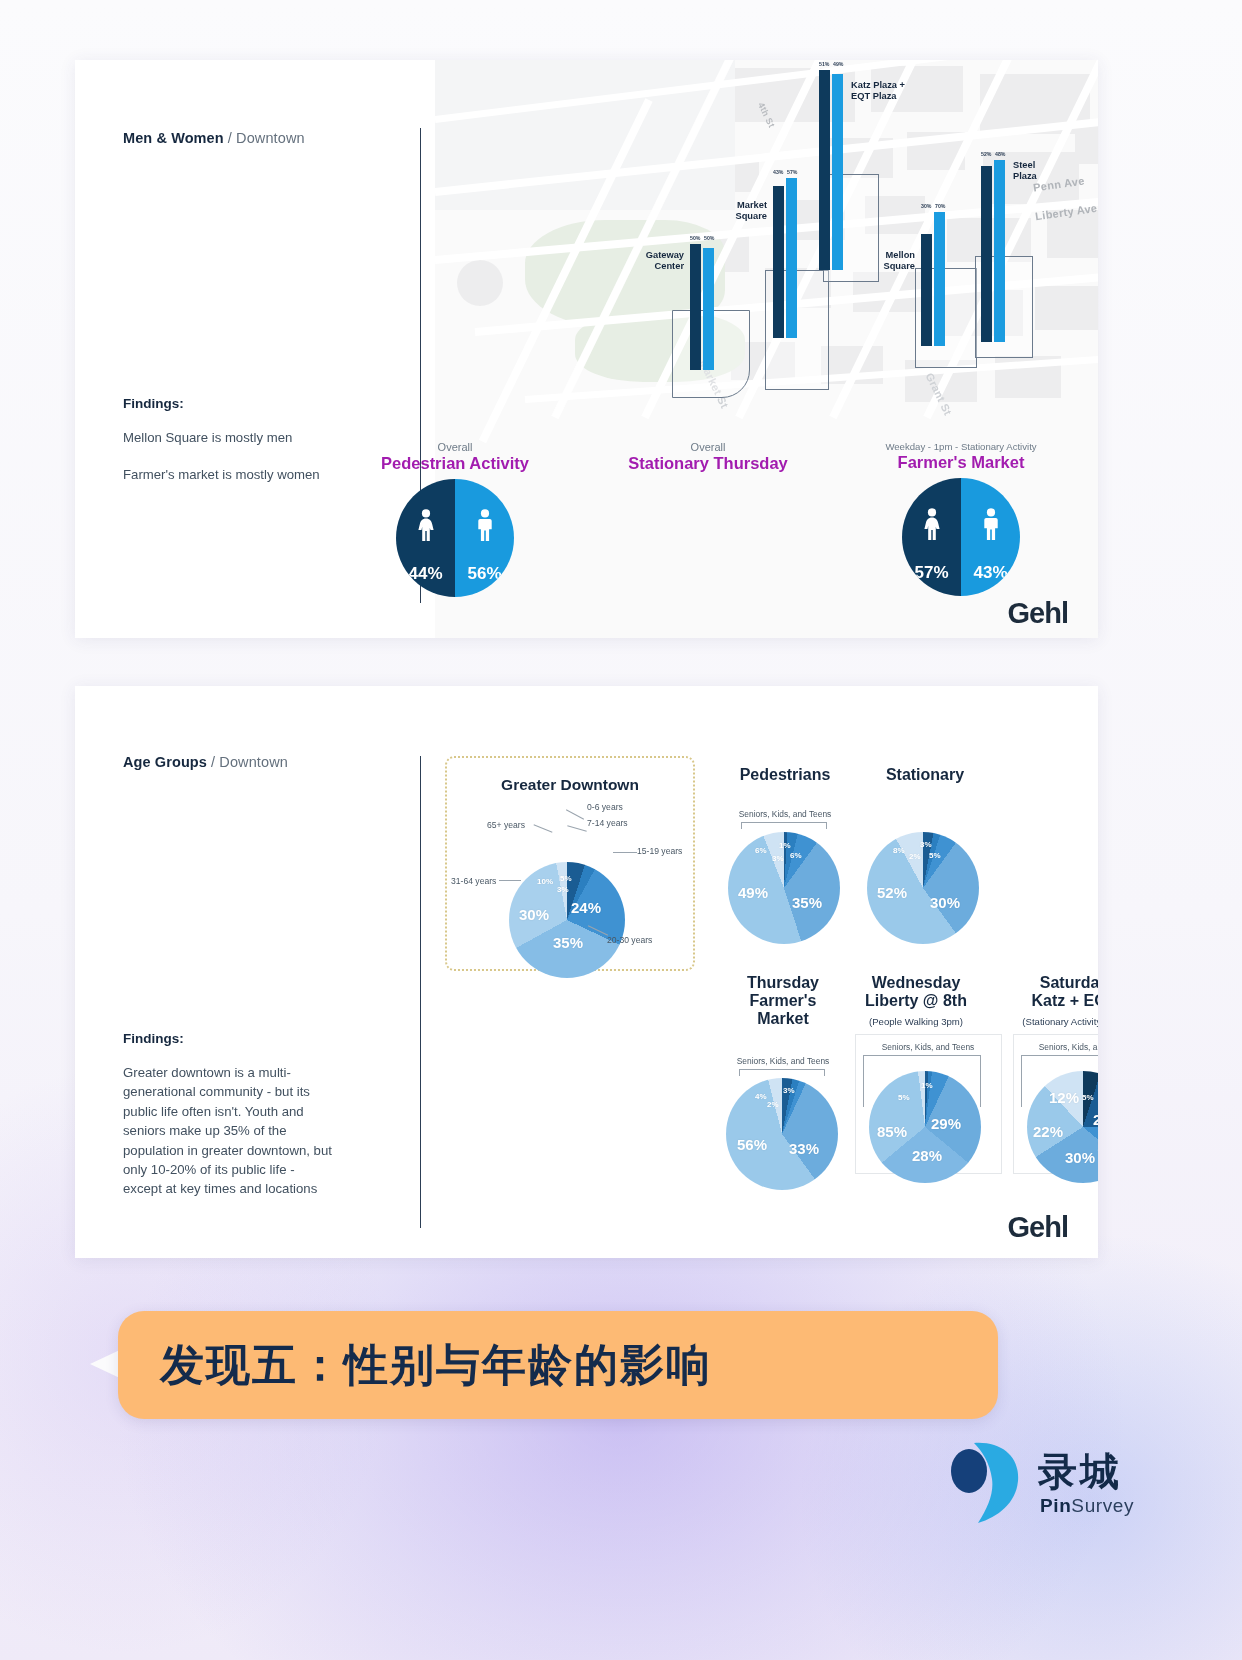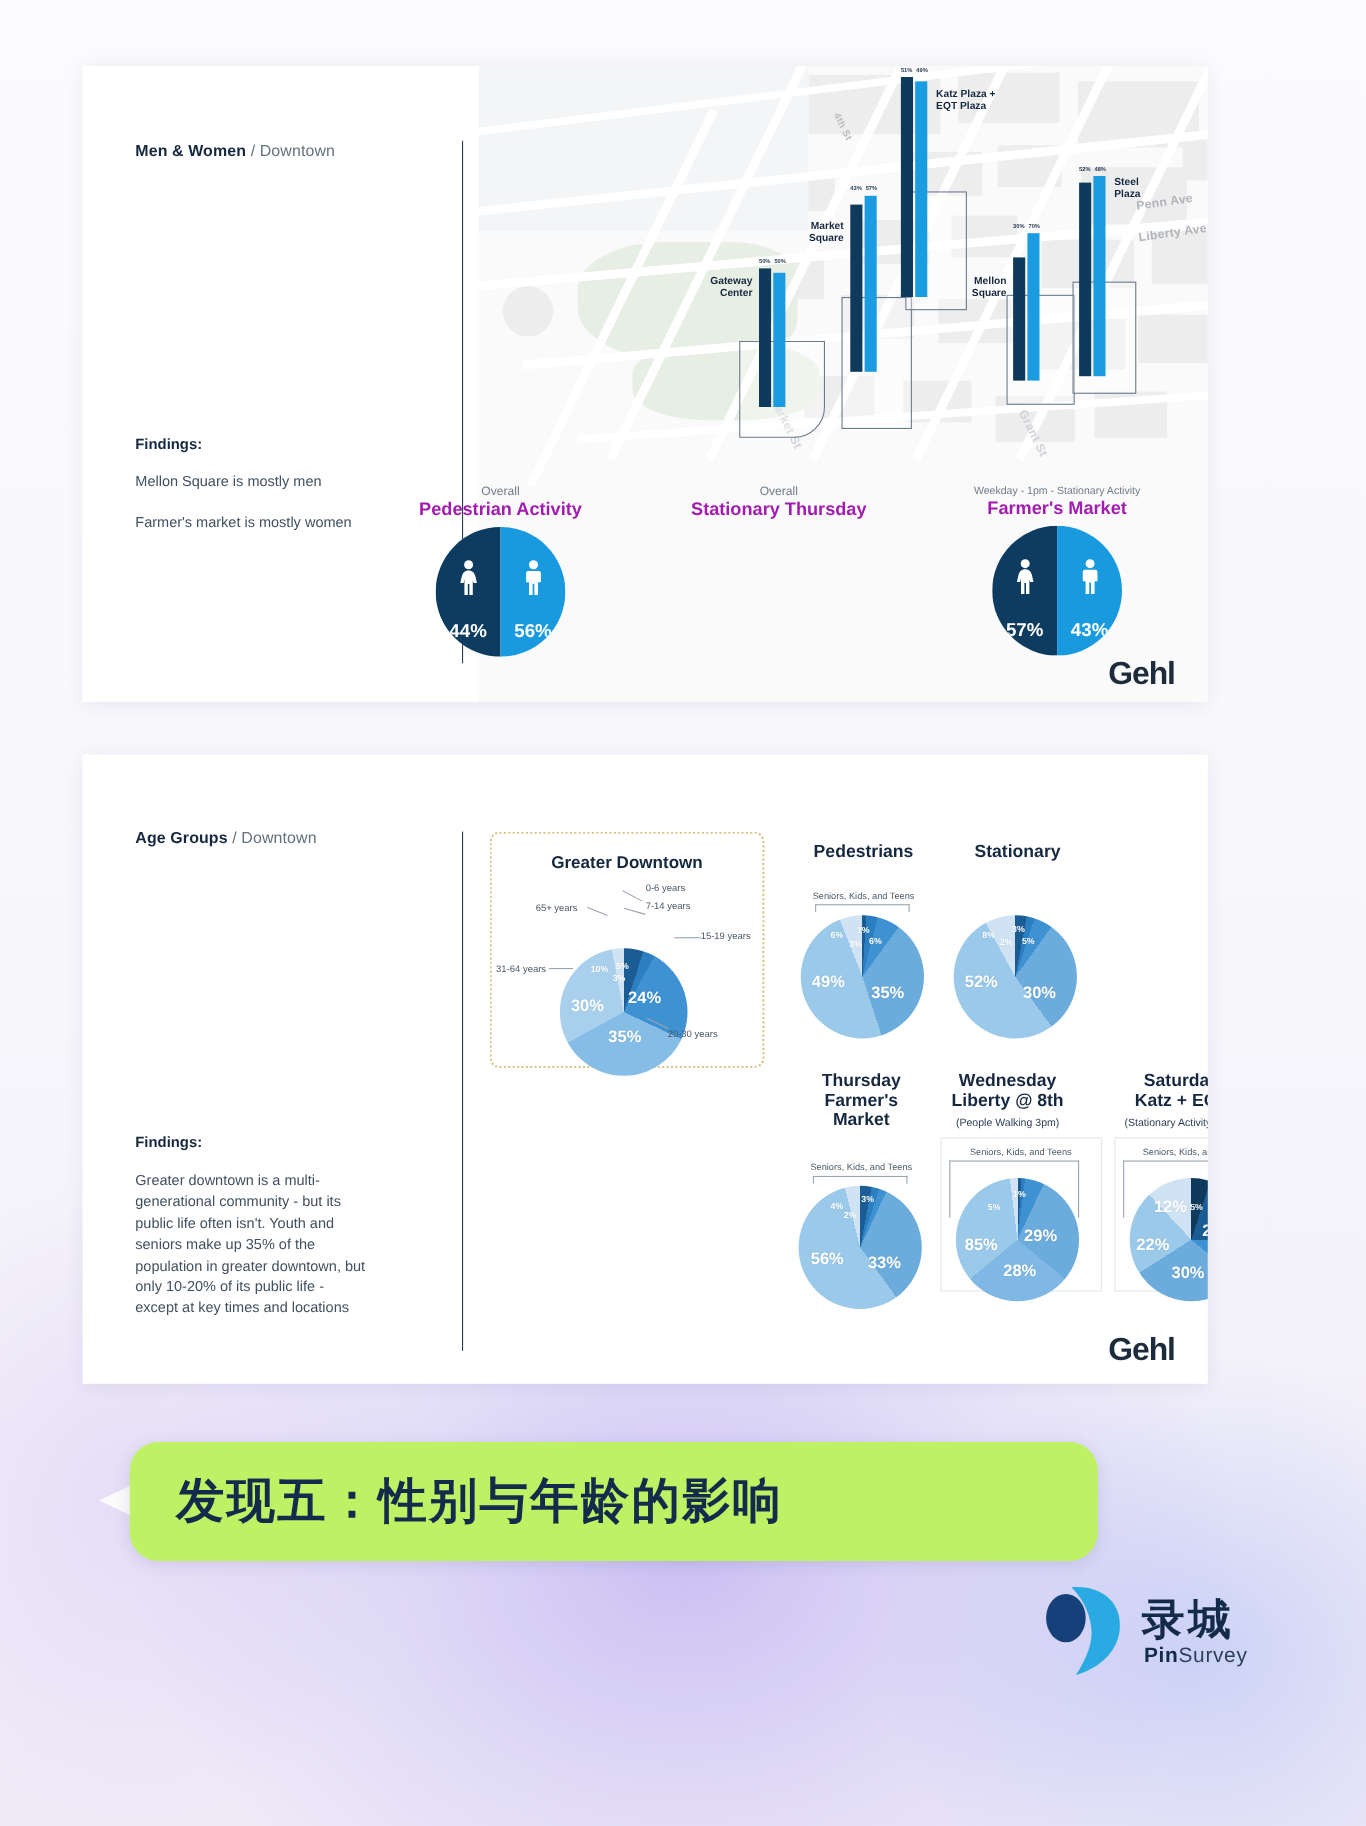--- a/index.html
+++ b/index.html
@@ -136,21 +136,21 @@
   .skt-lab {
     position: absolute; font-size: 8.4px; color: #4a5865; white-space: nowrap; text-align: center;
   }
   .skt-bracket { position: absolute; border: 1px solid #9aa4ae; border-bottom: none; }
 
   .panel-box { position: absolute; border: 1px solid #e4e7ea; }
 
   
   #banner {
     position: absolute; left: 118px; top: 1311px; width: 880px; height: 108px;
-    background: #bef264; border-radius: 26px;
+    background: #fdba74; border-radius: 26px;
     box-shadow: 0 3px 14px rgba(70,60,120,0.13);
   }
   #banner-text {
     position: absolute; left: 42px; top: 50%; transform: translateY(-50%);
     font-family: "DejaVu Sans", sans-serif;
     font-size: 44px; font-weight: 700; color: #142b4c; letter-spacing: 2px;
     white-space: nowrap;
   }
   #banner-tail {
     position: absolute; left: 90px; top: 1348px;

